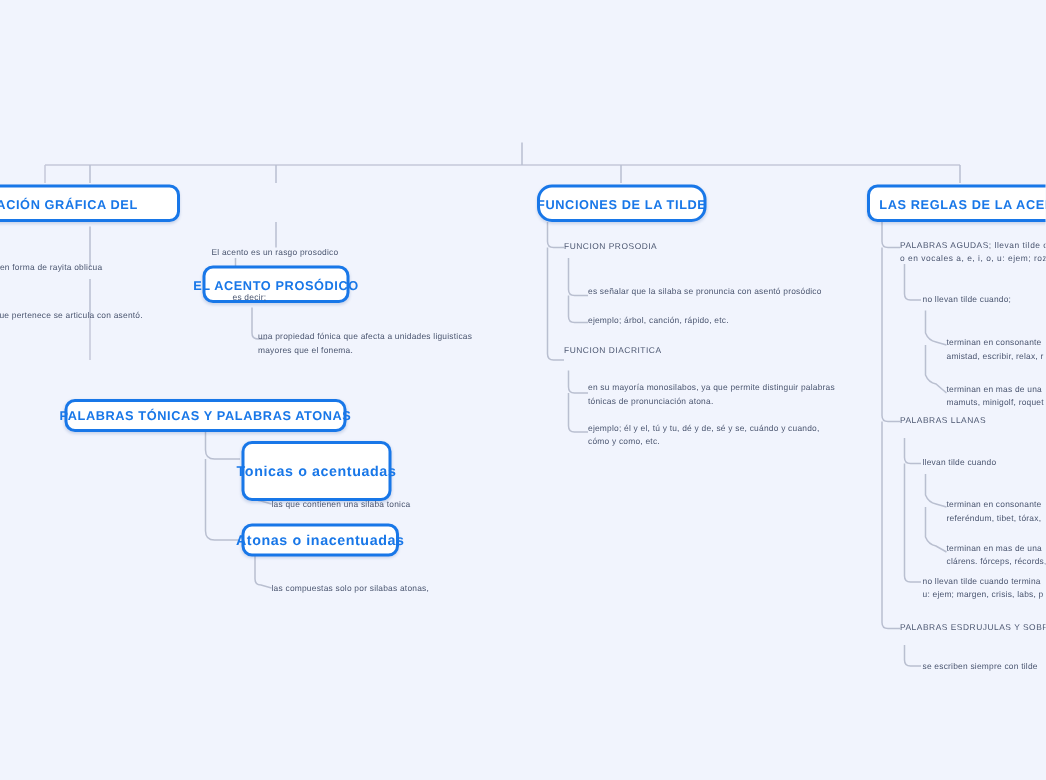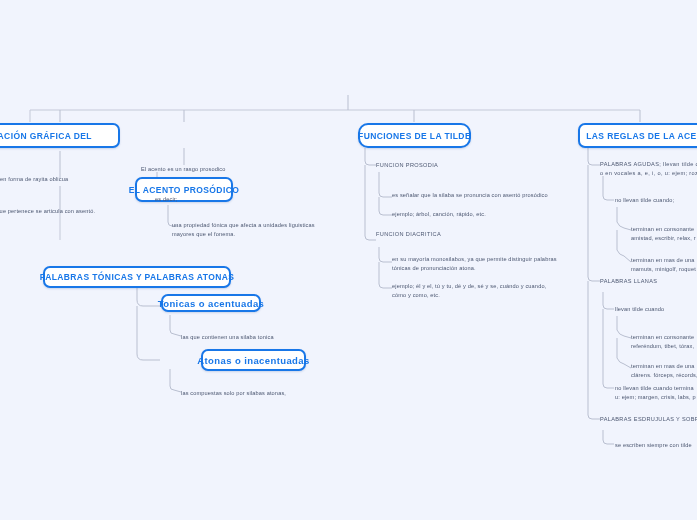--- a/index.html
+++ b/index.html
@@ -178,23 +178,23 @@
 clárens. fórceps, récords,</div>
   <div class="leaf" style="left:615px; top:384px; width:130px;">no llevan tilde cuando termina
 u: ejem; margen, crisis, labs, p</div>
   <div class="leaf cap" style="left:600px; top:415px; width:140px;">PALABRAS ESDRUJULAS Y SOBREES</div>
   <div class="leaf" style="left:615px; top:441px; width:140px;">se escriben siempre con tilde</div>
 
   <div class="node sub" style="left:43px; top:266px; width:188px; height:22px; font-size:8.5px;">
     <span>PALABRAS TÓNICAS Y PALABRAS ATONAS</span>
   </div>
 
-  <div class="node sub" style="left:161px; top:294px; width:100px; height:18px;text-align:right;">
+  <div class="node sub" style="left:161px; top:294px; width:100px; height:40px;text-align:right;">
     <span>Tonicas o acentuadas</span>
   </div>
   <div class="leaf" style="left:181px; top:333px; width:180px;">las que contienen una silaba tonica</div>
 
-  <div class="node sub" style="left:161px; top:349px; width:105px; height:22px;margin-left:40px;">
+  <div class="node sub" style="left:161px; top:349px; width:105px; height:22px;">
     <span>Atonas o inacentuadas</span>
   </div>
   <div class="leaf" style="left:181px; top:389px; width:190px;">las compuestas solo por silabas atonas,</div>
 
 </div>
 
 </body></html>

